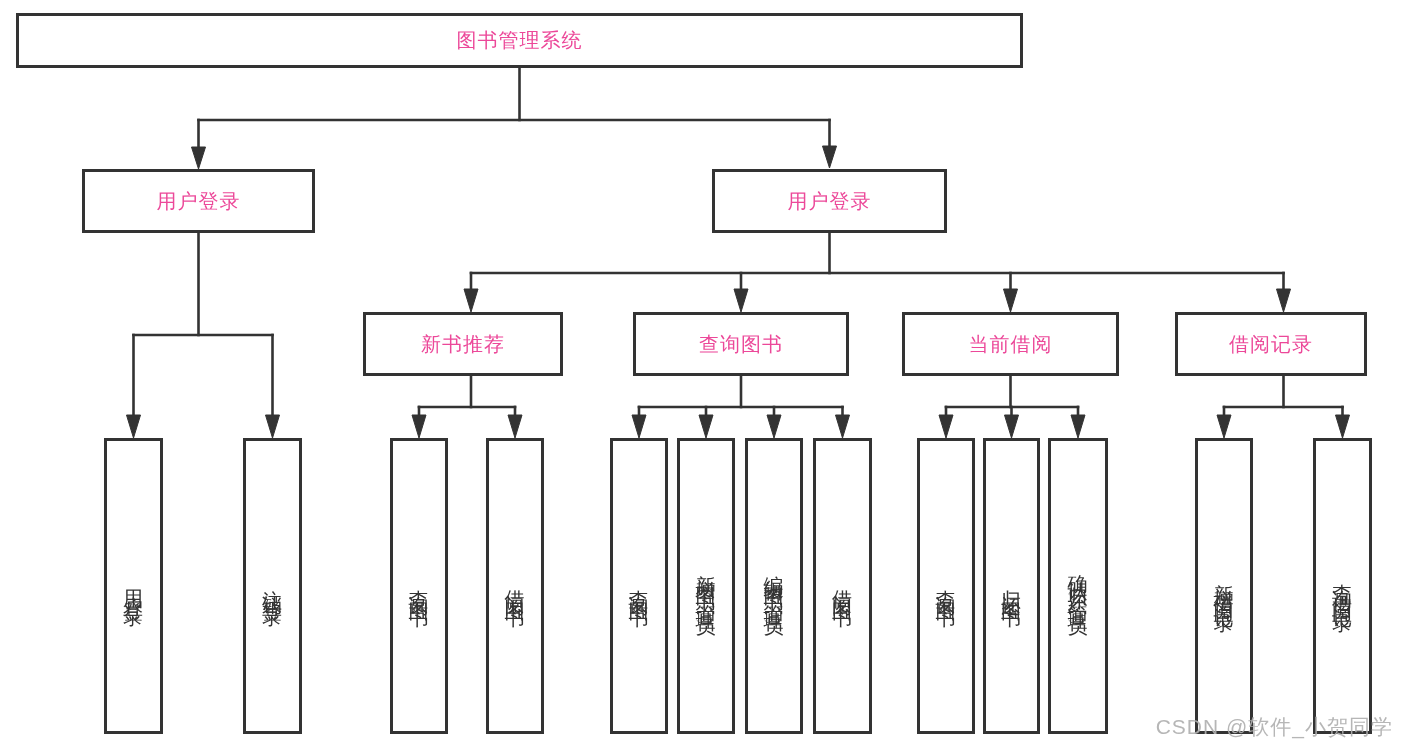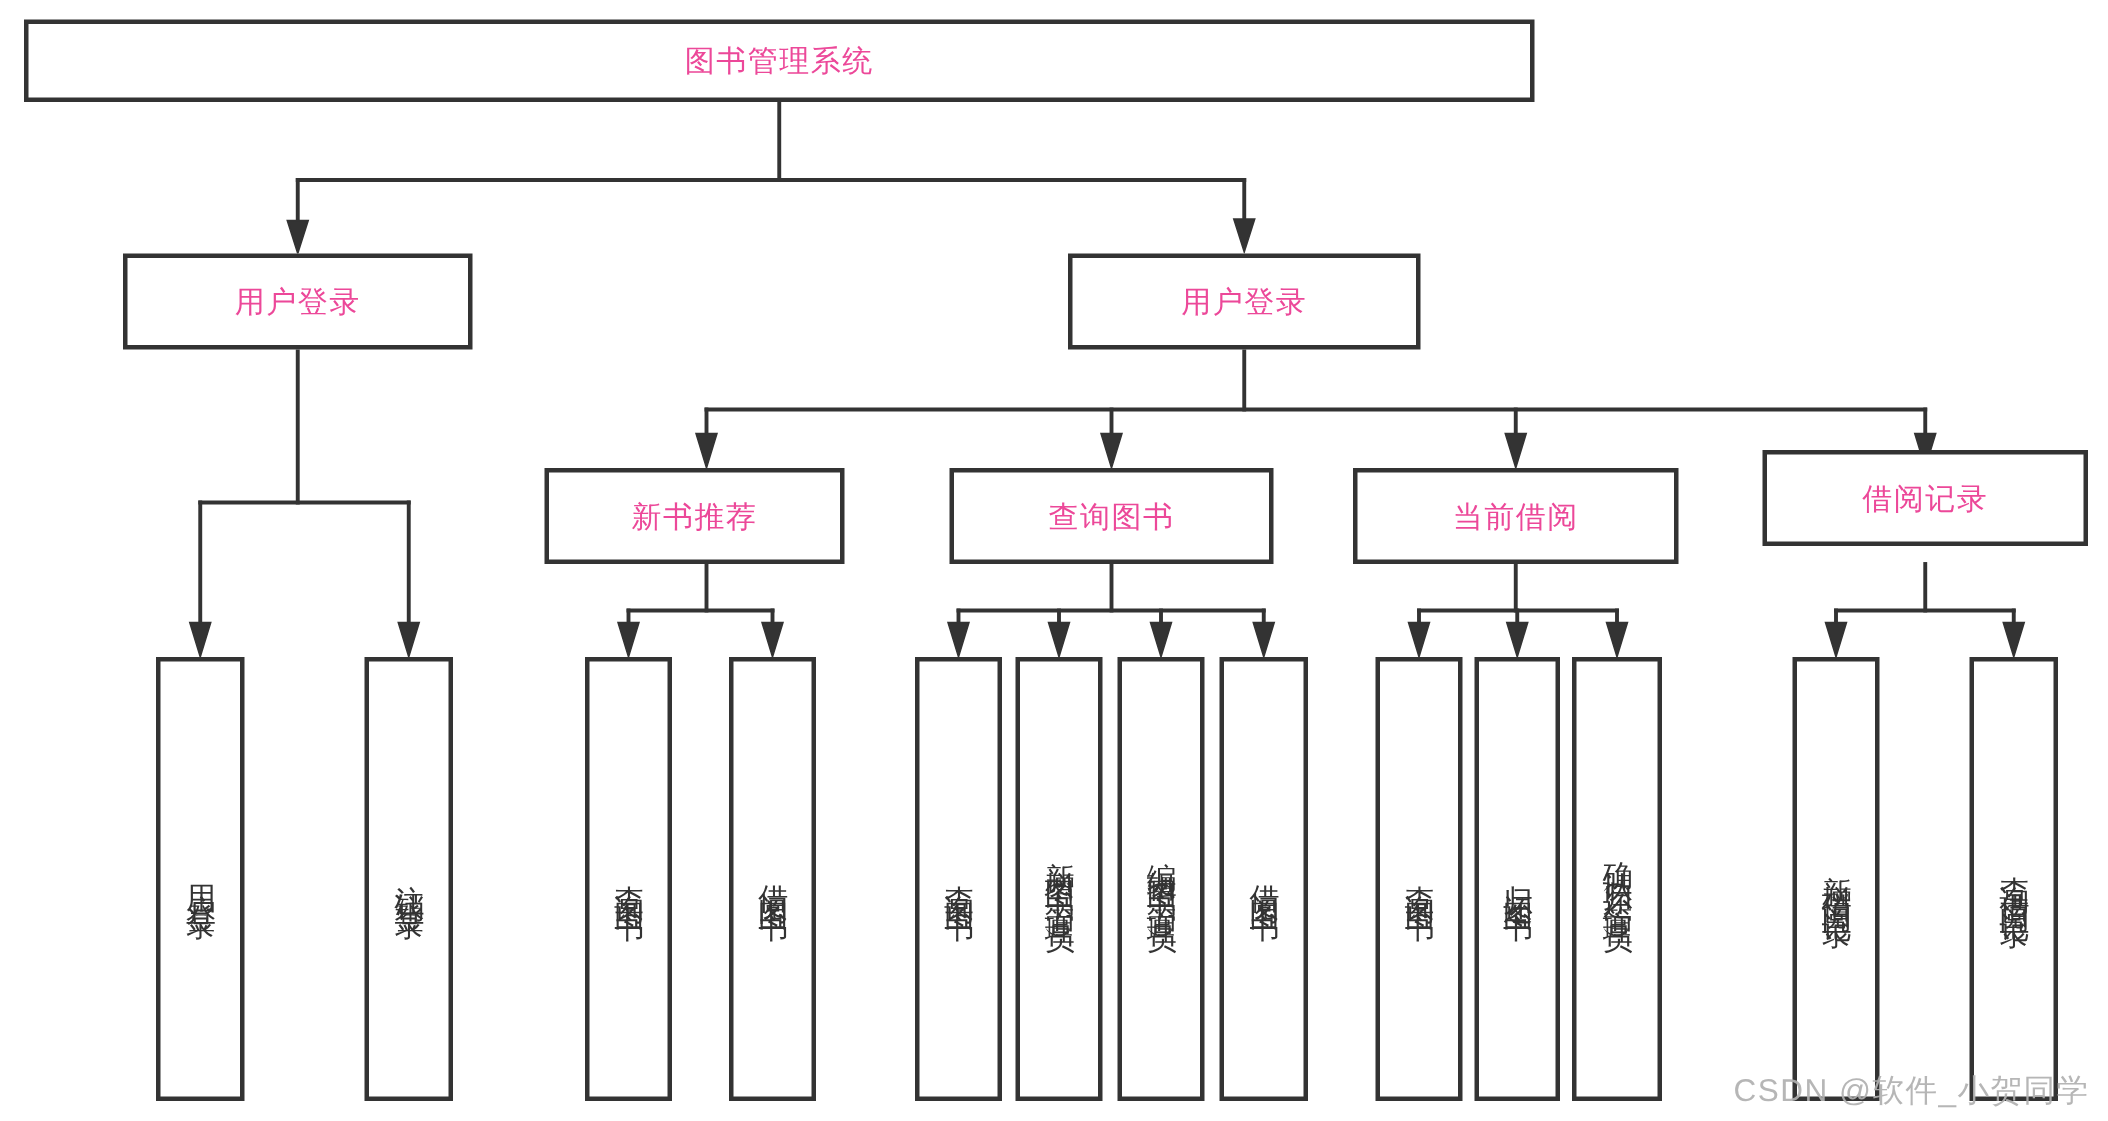--- a/index.html
+++ b/index.html
@@ -159,21 +159,21 @@
 
   <div class="box" style="left:363px; top:312px; width:200px; height:64px">
     <span class="hlabel">新书推荐</span>
   </div>
   <div class="box" style="left:633px; top:312px; width:216px; height:64px">
     <span class="hlabel">查询图书</span>
   </div>
   <div class="box" style="left:902px; top:312px; width:217px; height:64px">
     <span class="hlabel">当前借阅</span>
   </div>
-  <div class="box" style="left:1175px; top:300px; width:217px; height:64px">
+  <div class="box" style="left:1175px; top:312px; width:192px; height:64px">
     <span class="hlabel">借阅记录</span>
   </div>
 
   <div class="box leaf" style="left:104px; top:438px; width:59px; height:296px">
     <span class="vtext">用户登录</span>
   </div>
   <div class="box leaf" style="left:243px; top:438px; width:59px; height:296px">
     <span class="vtext">注销登录</span>
   </div>
 

